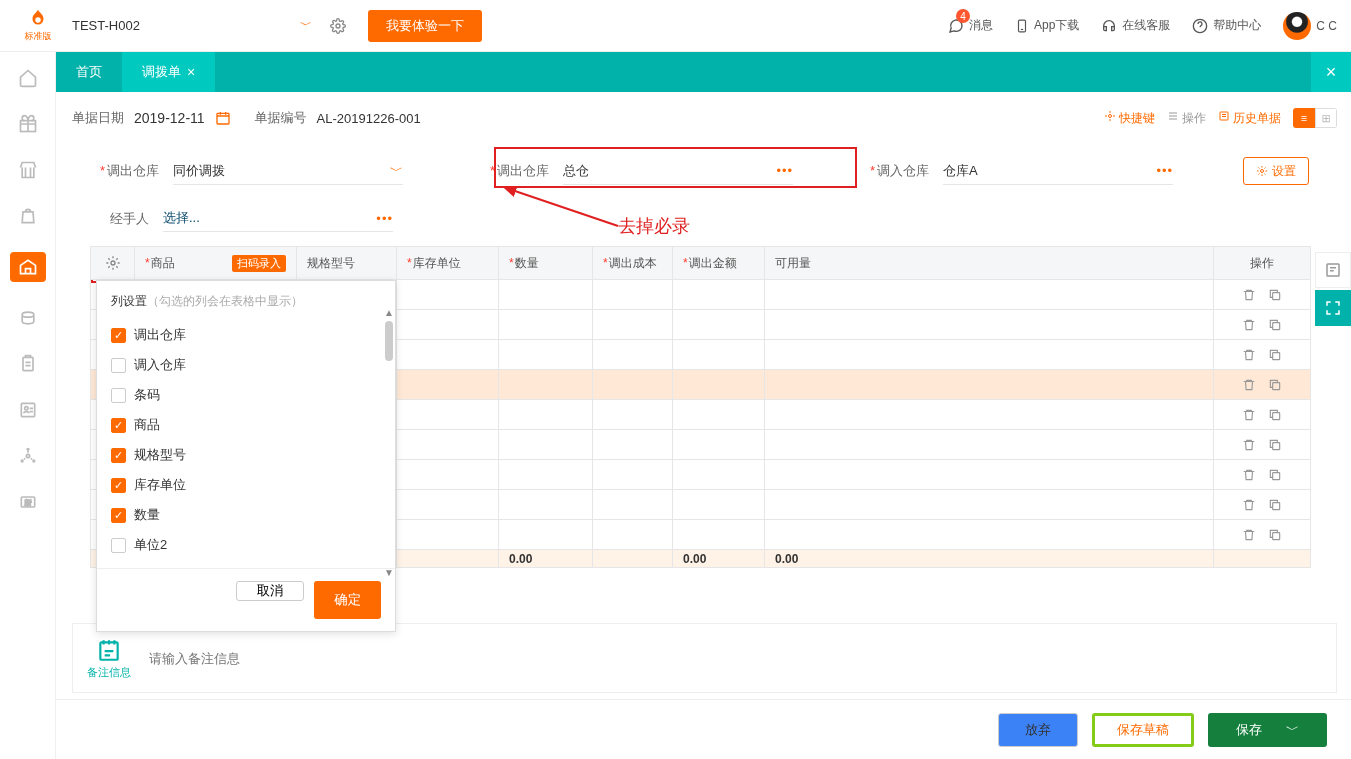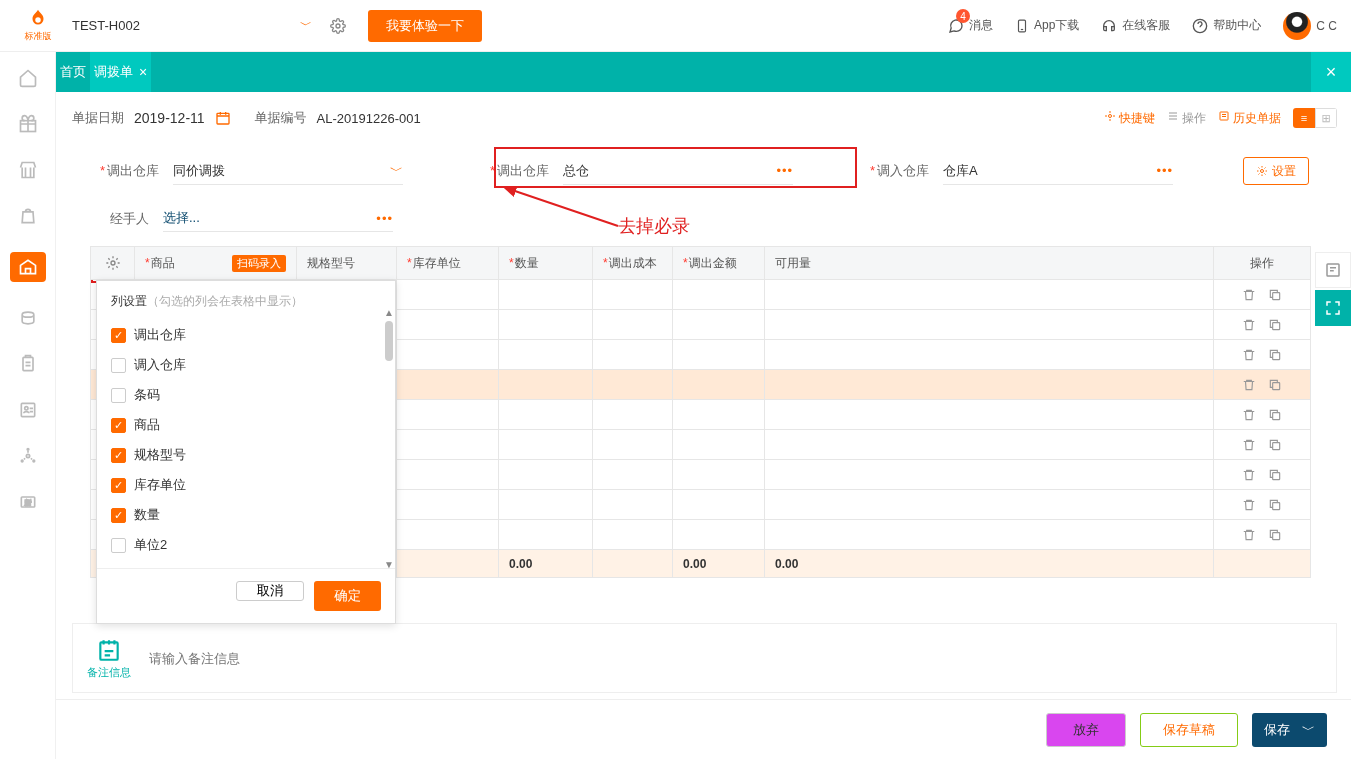--- a/index.html
+++ b/index.html
@@ -18,21 +18,21 @@
 .avatar { width: 28px; height: 28px; border-radius: 50%; background: radial-gradient(circle at 50% 35%, #fff 20%, #222 25%, #222 45%, #ff6a00 50%); }
 
 
 .left-nav { position: absolute; top: 52px; left: 0; bottom: 0; width: 56px; background: #fff; border-right: 1px solid #f0f0f0; display: flex; flex-direction: column; align-items: center; padding-top: 16px; gap: 26px; }
 .left-nav .nav-ic { font-size: 18px; color: #bbb; }
 .left-nav .nav-ic.active { color: #ff6a00; background: #ff6a00; width: 36px; height: 30px; border-radius: 4px; display:flex; align-items:center; justify-content:center; }
 .left-nav .nav-ic.active svg { color:#fff; }
 
 
 .tab-bar { position: absolute; top: 52px; left: 56px; right: 0; height: 40px; background: #00b2a9; display: flex; align-items: stretch; }
-.tab { padding: 0 4px; display: flex; align-items: center; color: #fff; font-size: 13px; gap: 6px; }
+.tab { padding: 0 20px; display: flex; align-items: center; color: #fff; font-size: 13px; gap: 6px; }
 .tab.active { background: #00c9bf; }
 .tab-close-global { margin-left: auto; width: 40px; background: #00c9bf; color: #fff; display:flex; align-items:center; justify-content:center; font-size: 18px; }
 
 
 .doc-head { position: absolute; top: 100px; left: 72px; right: 14px; height: 36px; display: flex; align-items: center; gap: 10px; color: #333; font-size: 13px; }
 .doc-head .label { color: #666; }
 .doc-head .date-val { color: #333; font-size: 14px; }
 .doc-head .calendar { color: #ff6a00; font-size: 15px; }
 .doc-head .right-tools { margin-left: auto; display:flex; align-items:center; gap:12px; }
 .tool-link { color: #999; font-size:12px; display:flex; align-items:flex-start; gap:3px; }
@@ -79,48 +79,48 @@
 .td { border-right:1px solid #e6e6e6; display:flex; align-items:center; justify-content:center; }
 .td.gear { width:44px; }
 .td.goods { width:162px; }
 .td.spec { width:100px; }
 .td.unit { width:102px; }
 .td.qty { width:94px; }
 .td.cost { width:80px; }
 .td.amt { width:92px; }
 .td.avail { flex:1; }
 .td.op { width:96px; gap:12px; color:#999; font-size:14px; }
-.tr-sum { display:flex; height:28px; background:#fff2e6; border:1px solid #e6e6e6; border-top:none; font-size:12px; font-weight:bold; }
+.tr-sum { display:flex; height:18px; background:#fff2e6; border:1px solid #e6e6e6; border-top:none; font-size:12px; font-weight:bold; }
 .tr-sum .td { justify-content:flex-start; padding-left:10px; }
 
 
 .popup { position:absolute; top: 280px; left: 96px; width: 300px; background:#fff; border:1px solid #ddd; box-shadow: 0 2px 8px rgba(0,0,0,.12); padding: 12px 0 12px 0; z-index: 20; }
 .popup-title { padding: 0 14px 10px 14px; font-size:12px; color:#333; }
 .popup-title .hint { color:#aaa; }
 .popup-list { max-height: 240px; overflow-y: auto; padding: 0 14px; }
 .ck-row { display:flex; align-items:center; gap:8px; padding: 6px 0; font-size:13px; color:#333; }
 .ckbox { width:15px; height:15px; border:1px solid #ccc; border-radius:2px; display:flex; align-items:center; justify-content:center; font-size:11px; color:#fff; }
 .ckbox.checked { background:#ff6a00; border-color:#ff6a00; }
 .popup-foot { display:flex; justify-content:flex-end; gap:10px; padding: 12px 14px 0 14px; border-top:1px solid #eee; margin-top:8px; }
 .btn-cancel { height:20px; padding:0 20px; background:#fff; border:1px solid #ccc; border-radius:3px;text-align:right; }
-.btn-ok { height:30px; padding:0 20px; background:#ff6a00; color:#fff; border:none; border-radius:3px; }
+.btn-ok { height:38px; padding:0 20px; background:#ff6a00; color:#fff; border:none; border-radius:3px; }
 .scroll-thumb { position:absolute; right:2px; top:40px; width:8px; height:40px; background:#ccc; border-radius:4px; }
 .scroll-up   { position:absolute; right:0px; top:26px; width:12px; height:12px; color:#888; font-size:10px; text-align:center; }
 .scroll-down { position:absolute; right:0px; bottom:52px; width:12px; height:12px; color:#888; font-size:10px; text-align:center; }
 
 
 .remark-area { position:absolute; left:72px; right:14px; bottom: 66px; height: 70px; display:flex; align-items:center; gap:18px; border:1px solid #eee; background:#fff; padding: 0 14px; }
 .remark-icon-col { display:flex; flex-direction:column; align-items:center; color:#00b2a9; font-size:11px; gap:2px; }
 .remark-input { flex:1; border:none; font-size:13px; color:#bbb; }
 
 
 .footer { position:absolute; left:56px; right:0; bottom:0; height:60px; display:flex; align-items:center; justify-content:flex-end; padding-right: 24px; gap:14px; border-top:1px solid #eee; background:#fff; }
-.btn-discard { height:34px; padding:0 26px; background:#d946ef; border:1px solid #ccc; border-radius:3px; font-size:13px; color:#333; }
-.btn-draft { height:34px; padding:0 22px; background:#fff; border:1px solid #84cc16; color:#ff6a00; border-radius:3px; font-size:13px; }
-.btn-save { height:34px; padding:0 12px; background:#0c4a6e; color:#fff; border:none; border-radius:3px; font-size:13px; display:flex; align-items:center; gap:12px; }
+.btn-discard { height:34px; padding:0 26px; background:#3b82f6; border:1px solid #ccc; border-radius:3px; font-size:13px; color:#333; }
+.btn-draft { height:34px; padding:0 22px; background:#fff; border:3px solid #84cc16; color:#ff6a00; border-radius:3px; font-size:13px; }
+.btn-save { height:34px; padding:0 28px; background:#15803d; color:#fff; border:none; border-radius:3px; font-size:13px; display:flex; align-items:center; gap:24px; }
 
 
 .side-float { position:absolute; right:0; top: 252px; width:36px; }
 .side-float .fbtn { width:36px; height:36px; display:flex; align-items:center; justify-content:center; font-size:18px; margin-bottom:2px; }
 .fbtn.note { background:#fff; color:#999; border:1px solid #eee; }
 .fbtn.expand { background:#00b2a9; color:#fff; }
 
 svg { display:block; }
 </style>
 </head>

